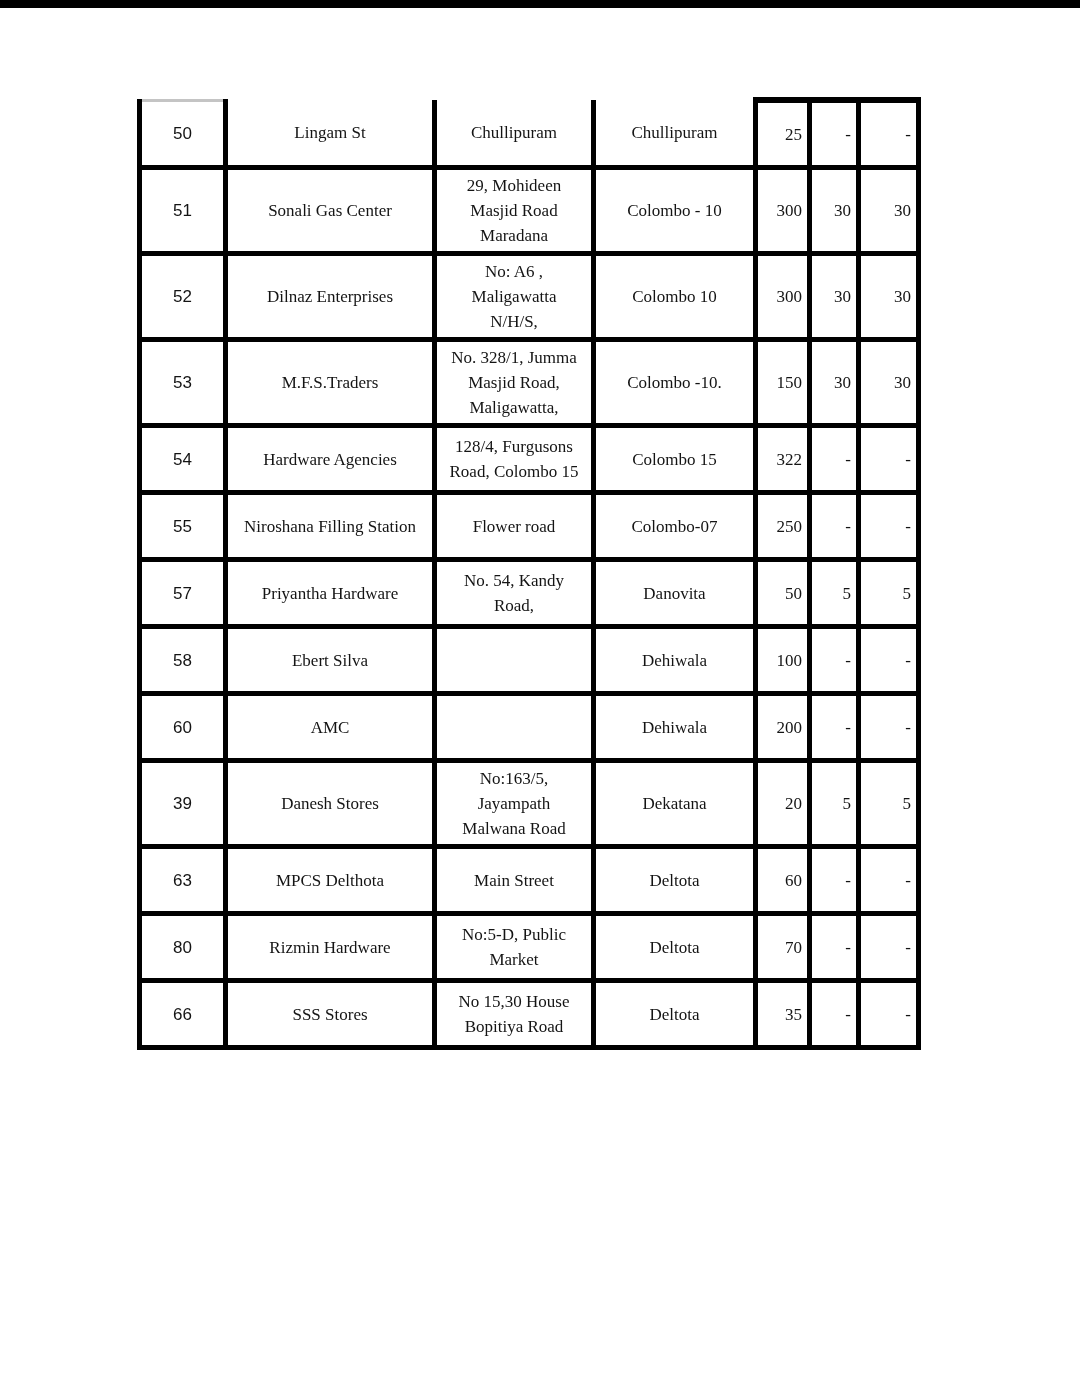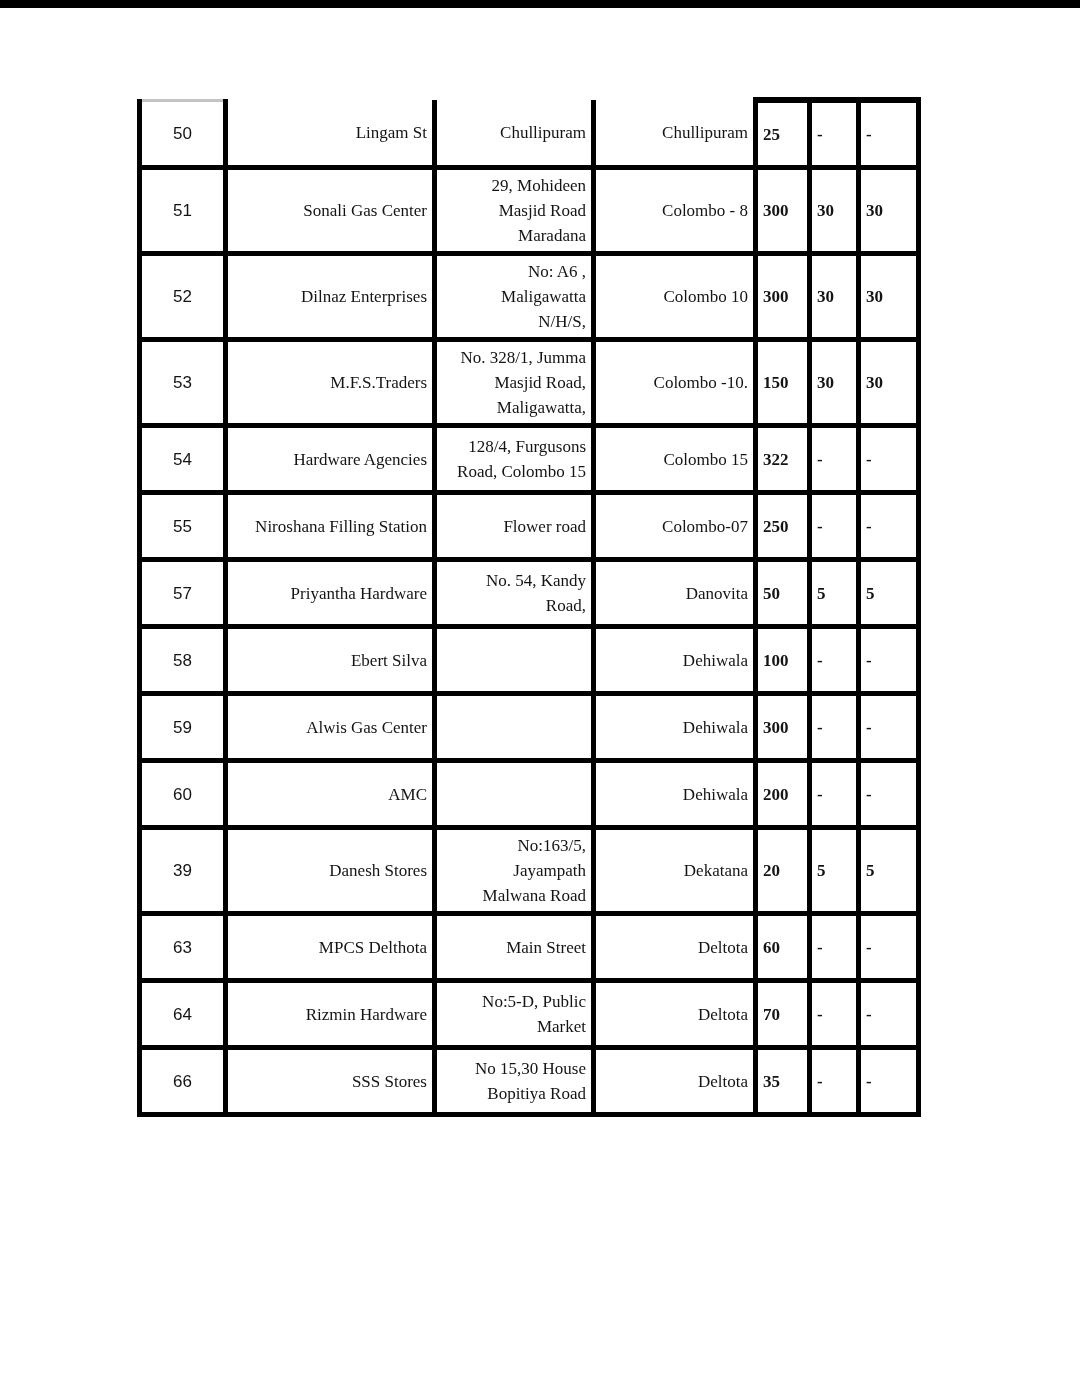--- a/index.html
+++ b/index.html
@@ -45,26 +45,25 @@
     overflow: hidden;
   }
   
   td.col-no {
     font-family: "Liberation Sans", sans-serif;
     font-size: 15px;
     text-align: center;
     color: #222222;
   }
   td.col-name, td.col-address, td.col-city {
+    text-align: center;
+    white-space: pre-line;
+  }
+  td.col-qty, td.col-v1, td.col-v2 {
     text-align: right;
-    white-space: pre-line;
-  }
-  td.col-qty, td.col-v1, td.col-v2 {
-    text-align: left;
-    font-weight: bold;
   }
   
   tr:first-child td.col-no { border-top: 3px solid #c4c4c4; }
   tr:first-child td.col-name,
   tr:first-child td.col-address,
   tr:first-child td.col-city { border-top: none; }
   tr:first-child td.col-qty,
   tr:first-child td.col-v1,
   tr:first-child td.col-v2 { border-top: 6px solid #000000; }
 </style>
@@ -93,21 +92,21 @@
             <td class="col-qty">25</td>
             <td class="col-v1">-</td>
             <td class="col-v2">-</td>
           </tr>
           <tr>
             <td class="col-no">51</td>
             <td class="col-name">Sonali Gas Center</td>
             <td class="col-address">29, Mohideen
 Masjid Road
 Maradana</td>
-            <td class="col-city">Colombo - 8</td>
+            <td class="col-city">Colombo - 10</td>
             <td class="col-qty">300</td>
             <td class="col-v1">30</td>
             <td class="col-v2">30</td>
           </tr>
           <tr>
             <td class="col-no">52</td>
             <td class="col-name">Dilnaz Enterprises</td>
             <td class="col-address">No: A6 ,
 Maligawatta
 N/H/S,</td>
@@ -159,29 +158,20 @@
           <tr>
             <td class="col-no">58</td>
             <td class="col-name">Ebert Silva</td>
             <td class="col-address"></td>
             <td class="col-city">Dehiwala</td>
             <td class="col-qty">100</td>
             <td class="col-v1">-</td>
             <td class="col-v2">-</td>
           </tr>
           <tr>
-            <td class="col-no">59</td>
-            <td class="col-name">Alwis Gas Center</td>
-            <td class="col-address"></td>
-            <td class="col-city">Dehiwala</td>
-            <td class="col-qty">300</td>
-            <td class="col-v1">-</td>
-            <td class="col-v2">-</td>
-          </tr>
-          <tr>
             <td class="col-no">60</td>
             <td class="col-name">AMC</td>
             <td class="col-address"></td>
             <td class="col-city">Dehiwala</td>
             <td class="col-qty">200</td>
             <td class="col-v1">-</td>
             <td class="col-v2">-</td>
           </tr>
           <tr>
             <td class="col-no">39</td>
@@ -197,21 +187,21 @@
           <tr>
             <td class="col-no">63</td>
             <td class="col-name">MPCS Delthota</td>
             <td class="col-address">Main Street</td>
             <td class="col-city">Deltota</td>
             <td class="col-qty">60</td>
             <td class="col-v1">-</td>
             <td class="col-v2">-</td>
           </tr>
           <tr>
-            <td class="col-no">64</td>
+            <td class="col-no">80</td>
             <td class="col-name">Rizmin Hardware</td>
             <td class="col-address">No:5-D, Public
 Market</td>
             <td class="col-city">Deltota</td>
             <td class="col-qty">70</td>
             <td class="col-v1">-</td>
             <td class="col-v2">-</td>
           </tr>
           <tr>
             <td class="col-no">66</td>

